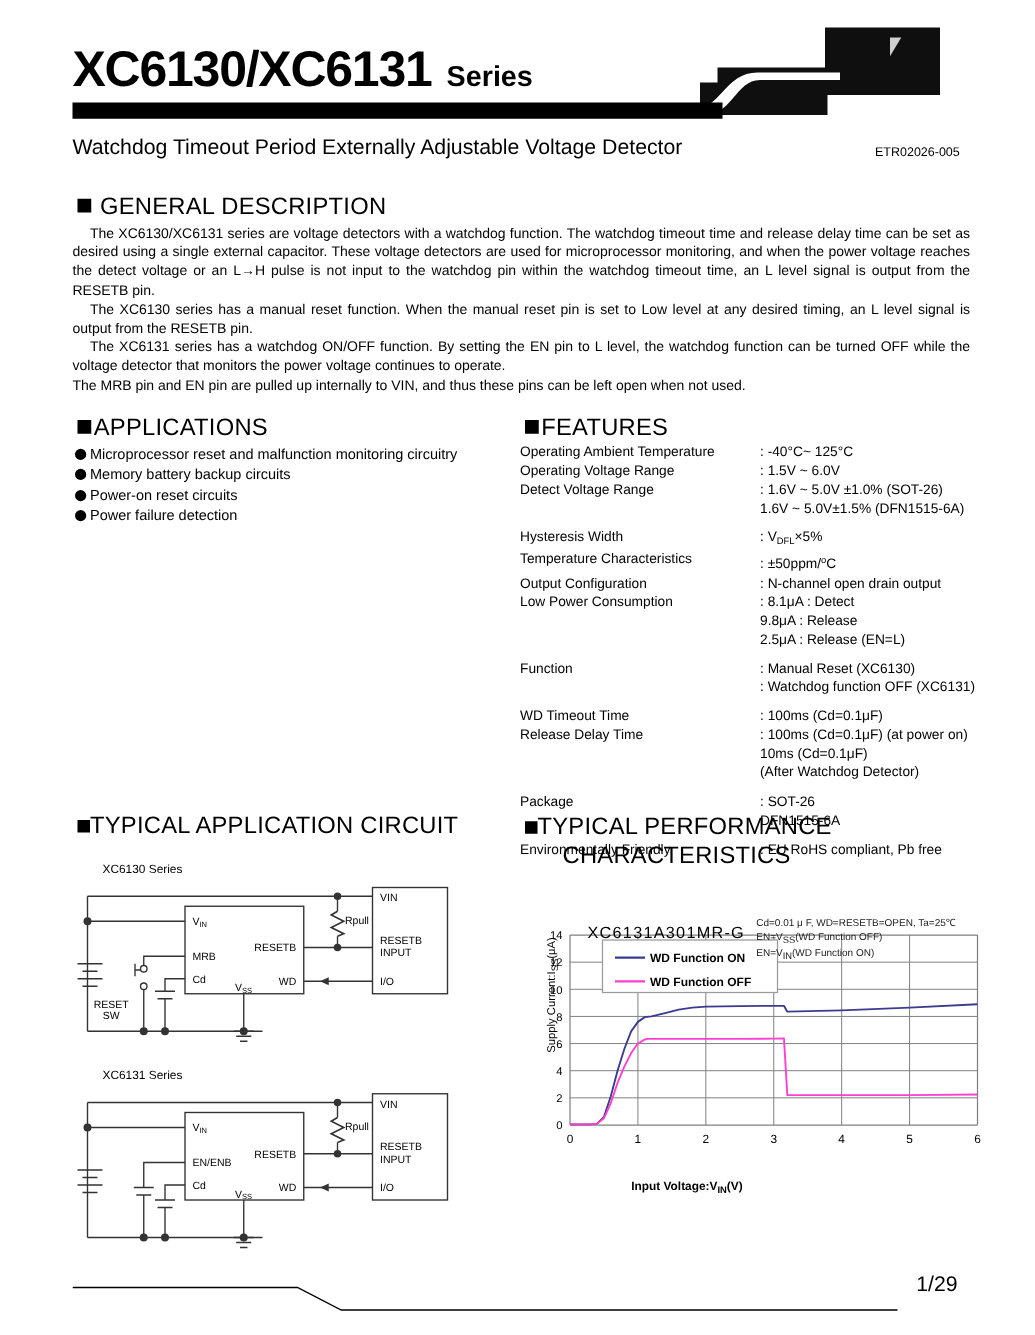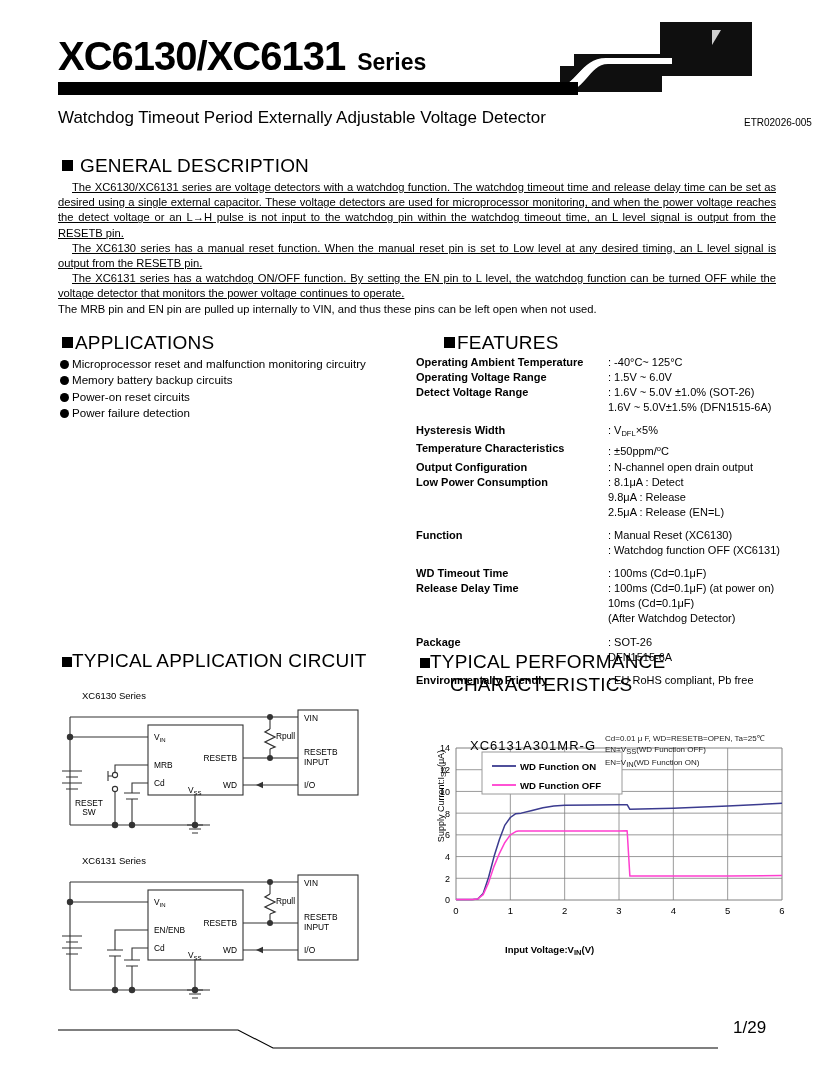--- a/index.html
+++ b/index.html
@@ -15,48 +15,48 @@
   .logo-b3{position:absolute;left:0px;top:44px;width:102px;height:26px;background:#0f0f0f;}
   .logo-s{position:absolute;left:-6px;top:30px;width:120px;height:42px;}
   .logo-tri{position:absolute;left:152px;top:8px;width:0;height:0;
             border-left:9px solid #cfcfcf;border-bottom:15px solid transparent;}
 
   .title{position:absolute;left:58px;top:36px;font-size:40px;font-weight:bold;
          letter-spacing:-1px;line-height:1;text-align:center;}
   .title .ser{font-size:23px;letter-spacing:0;margin-left:12px;}
   .titlebar{position:absolute;left:58px;top:82px;width:520px;height:13px;background:#000;}
   .subtitle{position:absolute;left:58px;top:108px;font-size:17px;text-align:right;}
-  .etr{position:absolute;left:700px;top:117px;font-size:10px;margin-left:44px;}
+  .etr{position:absolute;left:700px;top:117px;font-size:10px;}
 
   
   .sq{display:inline-block;width:11px;height:11px;background:#000;vertical-align:1px;}
   .sq-sm{display:inline-block;width:10px;height:10px;background:#000;vertical-align:0px;}
   .h2{font-size:19px;letter-spacing:.2px;}
   .h2 .sq{margin-right:7px;}
 
   #gd-head{position:absolute;left:62px;top:155px;}
   #gd-body{position:absolute;left:58px;top:180px;width:718px;font-size:11.2px;
            line-height:15.2px;text-align:justify;}
   #gd-body p{margin:0;}
-  #gd-body p.ind{text-indent:14px;text-decoration:underline;}
+  #gd-body p.ind{text-indent:14px;}
 
   
   #app-head{position:absolute;left:62px;top:332px;}
   #app-head .sq{margin-right:2px;}
   #app-list{position:absolute;left:60px;top:356px;font-size:11.6px;line-height:16.4px;}
   #app-list div{white-space:nowrap;}
   .bullet{display:inline-block;width:9px;height:9px;border-radius:50%;background:#000;
           margin-right:3px;vertical-align:-1px;}
 
   
-  #feat-head{position:absolute;left:444px;top:332px;}
+  #feat-head{position:absolute;left:420px;top:332px;}
   #feat-head .sq{margin-right:2px;}
   #feat-tbl{position:absolute;left:416px;top:355px;font-size:11px;line-height:15.1px;}
   #feat-tbl .row{display:flex;}
-  #feat-tbl .k{width:192px;font-weight:bold;white-space:nowrap;}
+  #feat-tbl .k{width:192px;font-weight:normal;white-space:nowrap;}
   #feat-tbl .v{white-space:nowrap;}
   #feat-tbl .gap{height:8px;}
   sub{font-size:7.5px;vertical-align:-2px;}
   sup{font-size:7.5px;vertical-align:4px;}
 
   
   #tac-head{position:absolute;left:62px;top:650px;}
   #tpc-head{position:absolute;left:420px;top:650px;line-height:23px;}
   #tpc-head .l2{margin-left:30px;display:block;}
 

